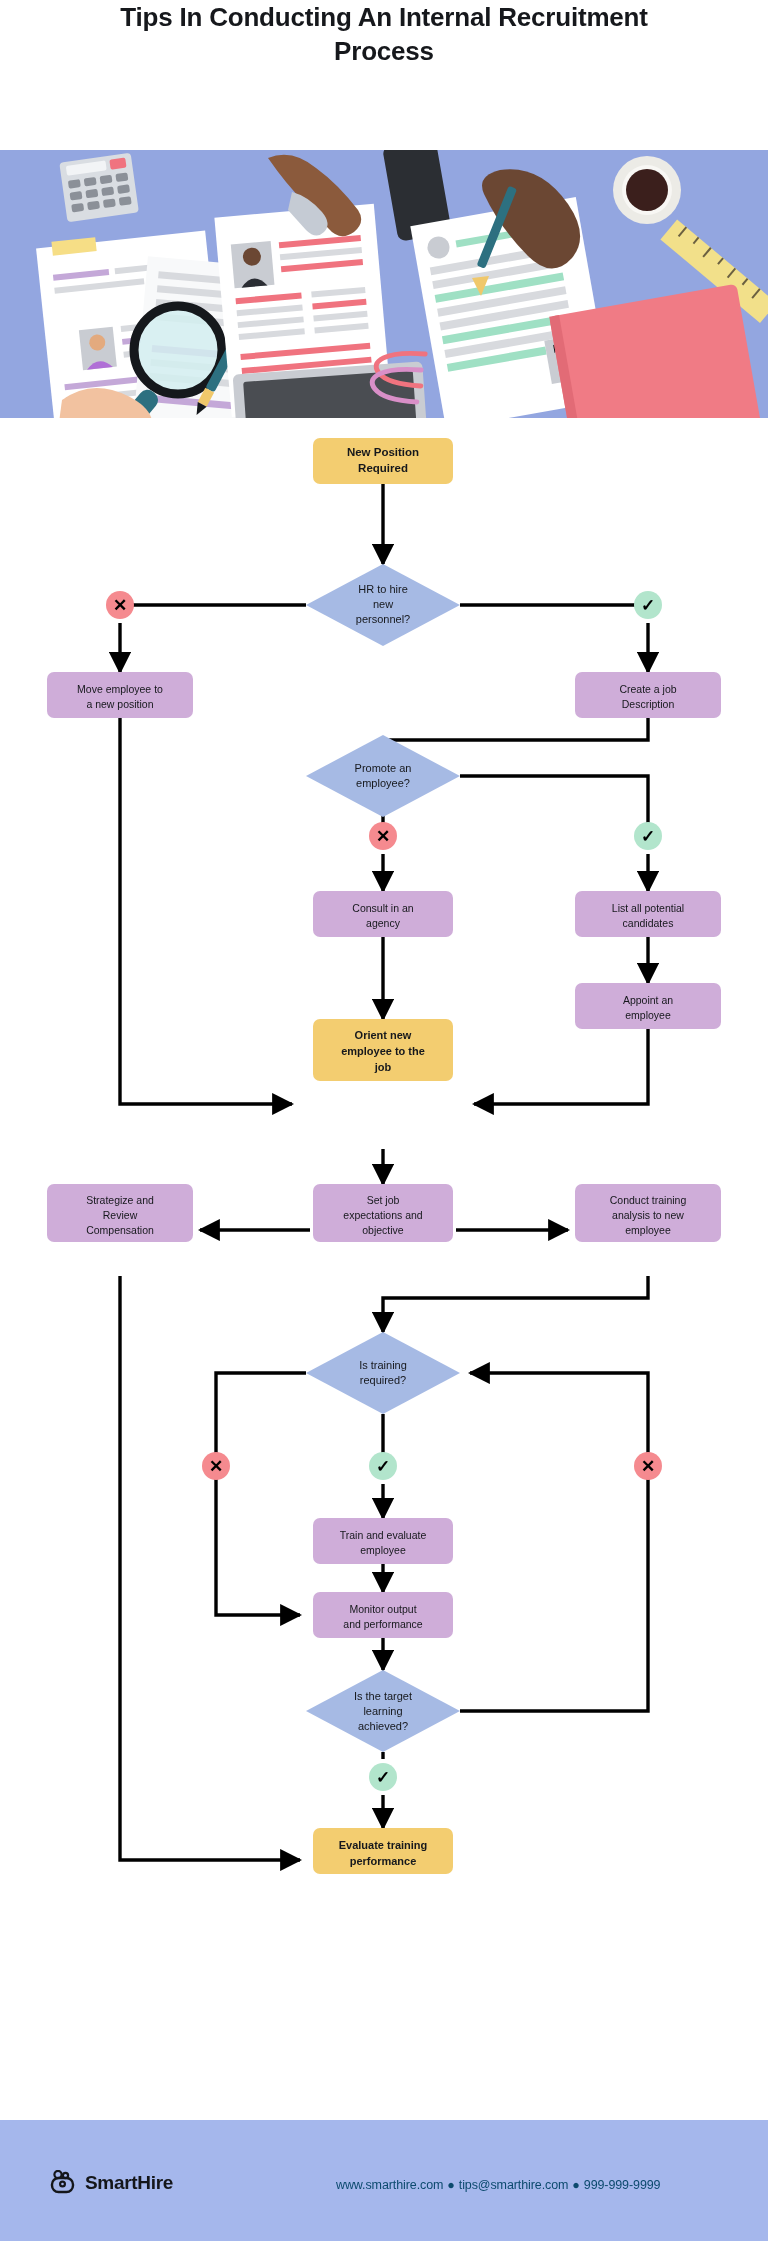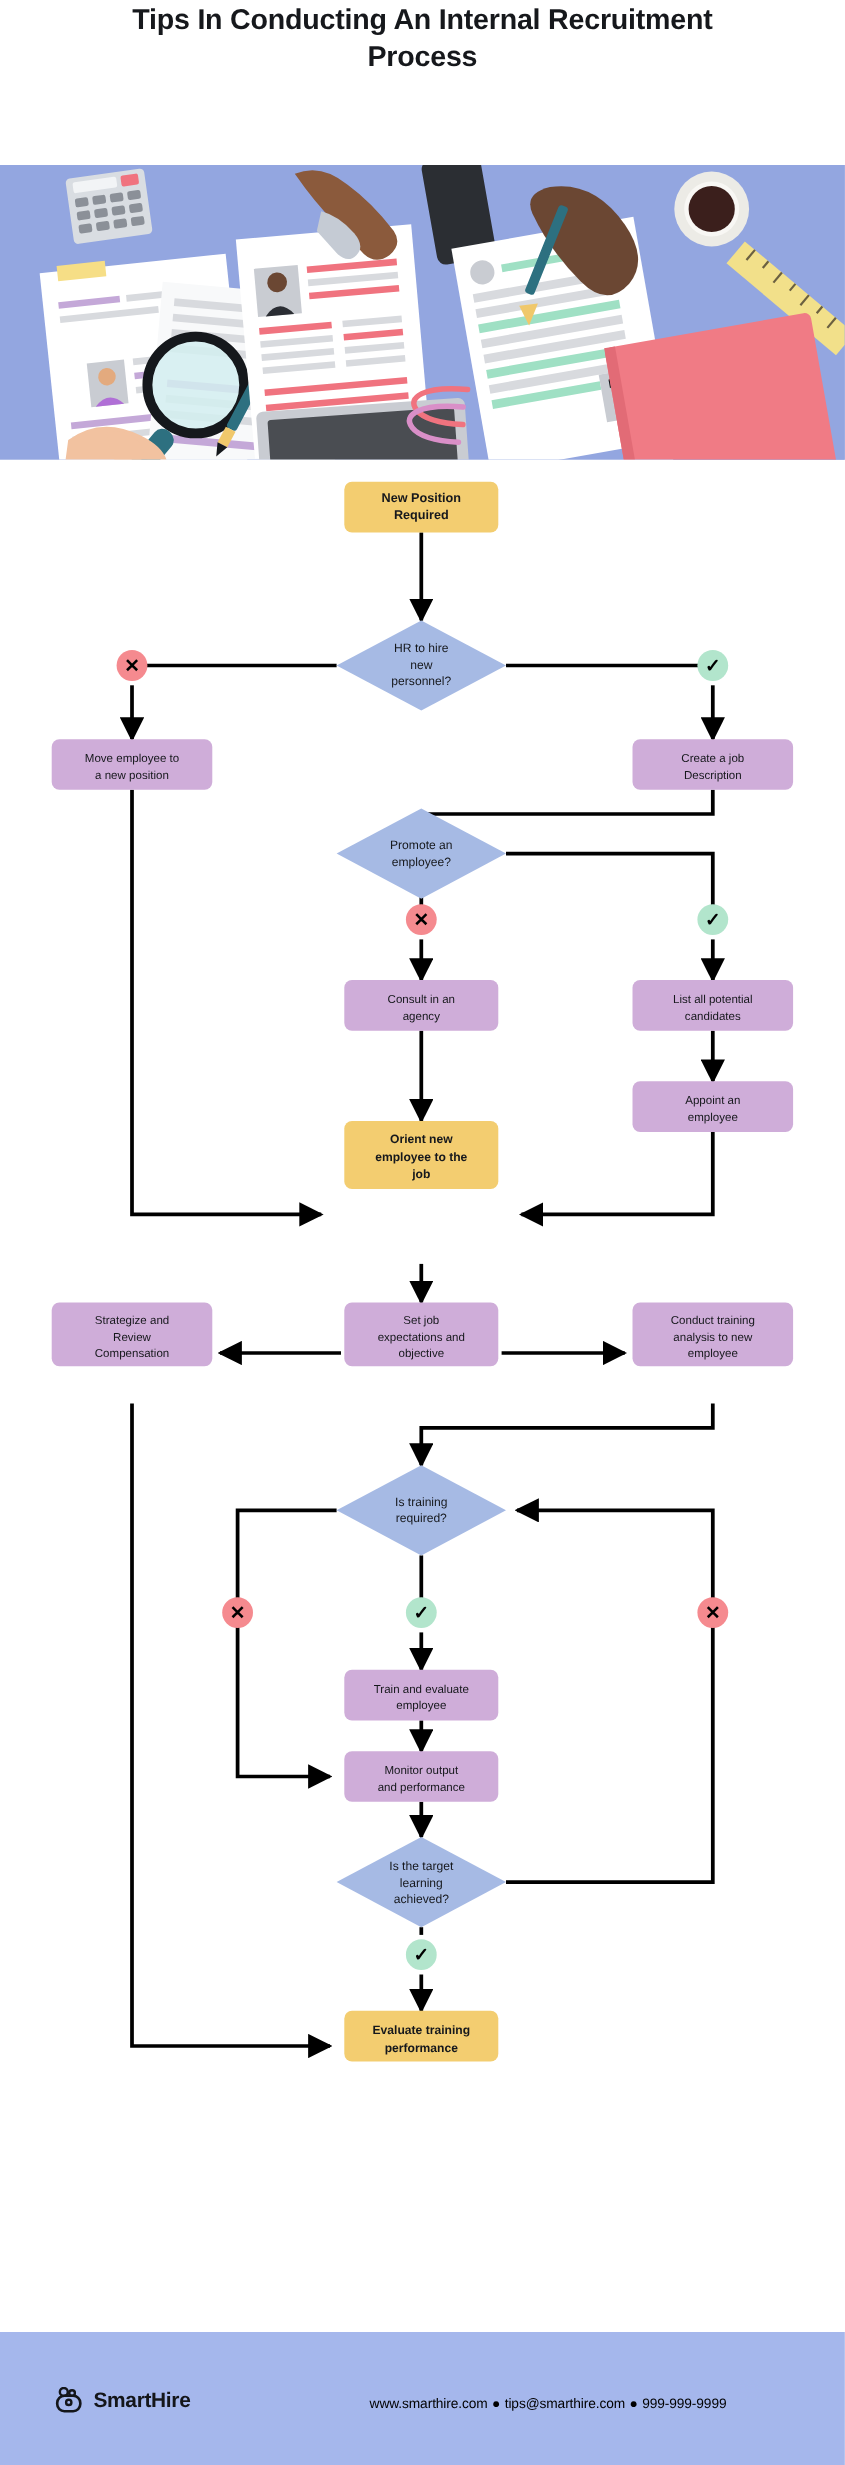--- a/index.html
+++ b/index.html
@@ -43,21 +43,21 @@
     position:absolute; left:0; top:2120px; width:768px; height:121px;
     background:#a5b7ec;
   }
   #brand {
     position:absolute; left:50px; top:50px;
     display:flex; align-items:flex-end; gap:9px;
   }
   #brand-name { font-size:19px; font-weight:bold; color:#14161a; letter-spacing:-0.3px; }
   #contact {
     position:absolute; left:336px; top:58px;
-    font-size:12.5px; color:#000000; white-space:nowrap; letter-spacing:-0.1px;
+    font-size:12.5px; color:#0c4a6e; white-space:nowrap; letter-spacing:-0.1px;
   }
   .sep { padding:0 4px; }
 </style>
 </head>
 <body>
 
 <div id="header">
   <h1 id="page-title">Tips In Conducting An Internal Recruitment Process</h1>
 </div>
 

